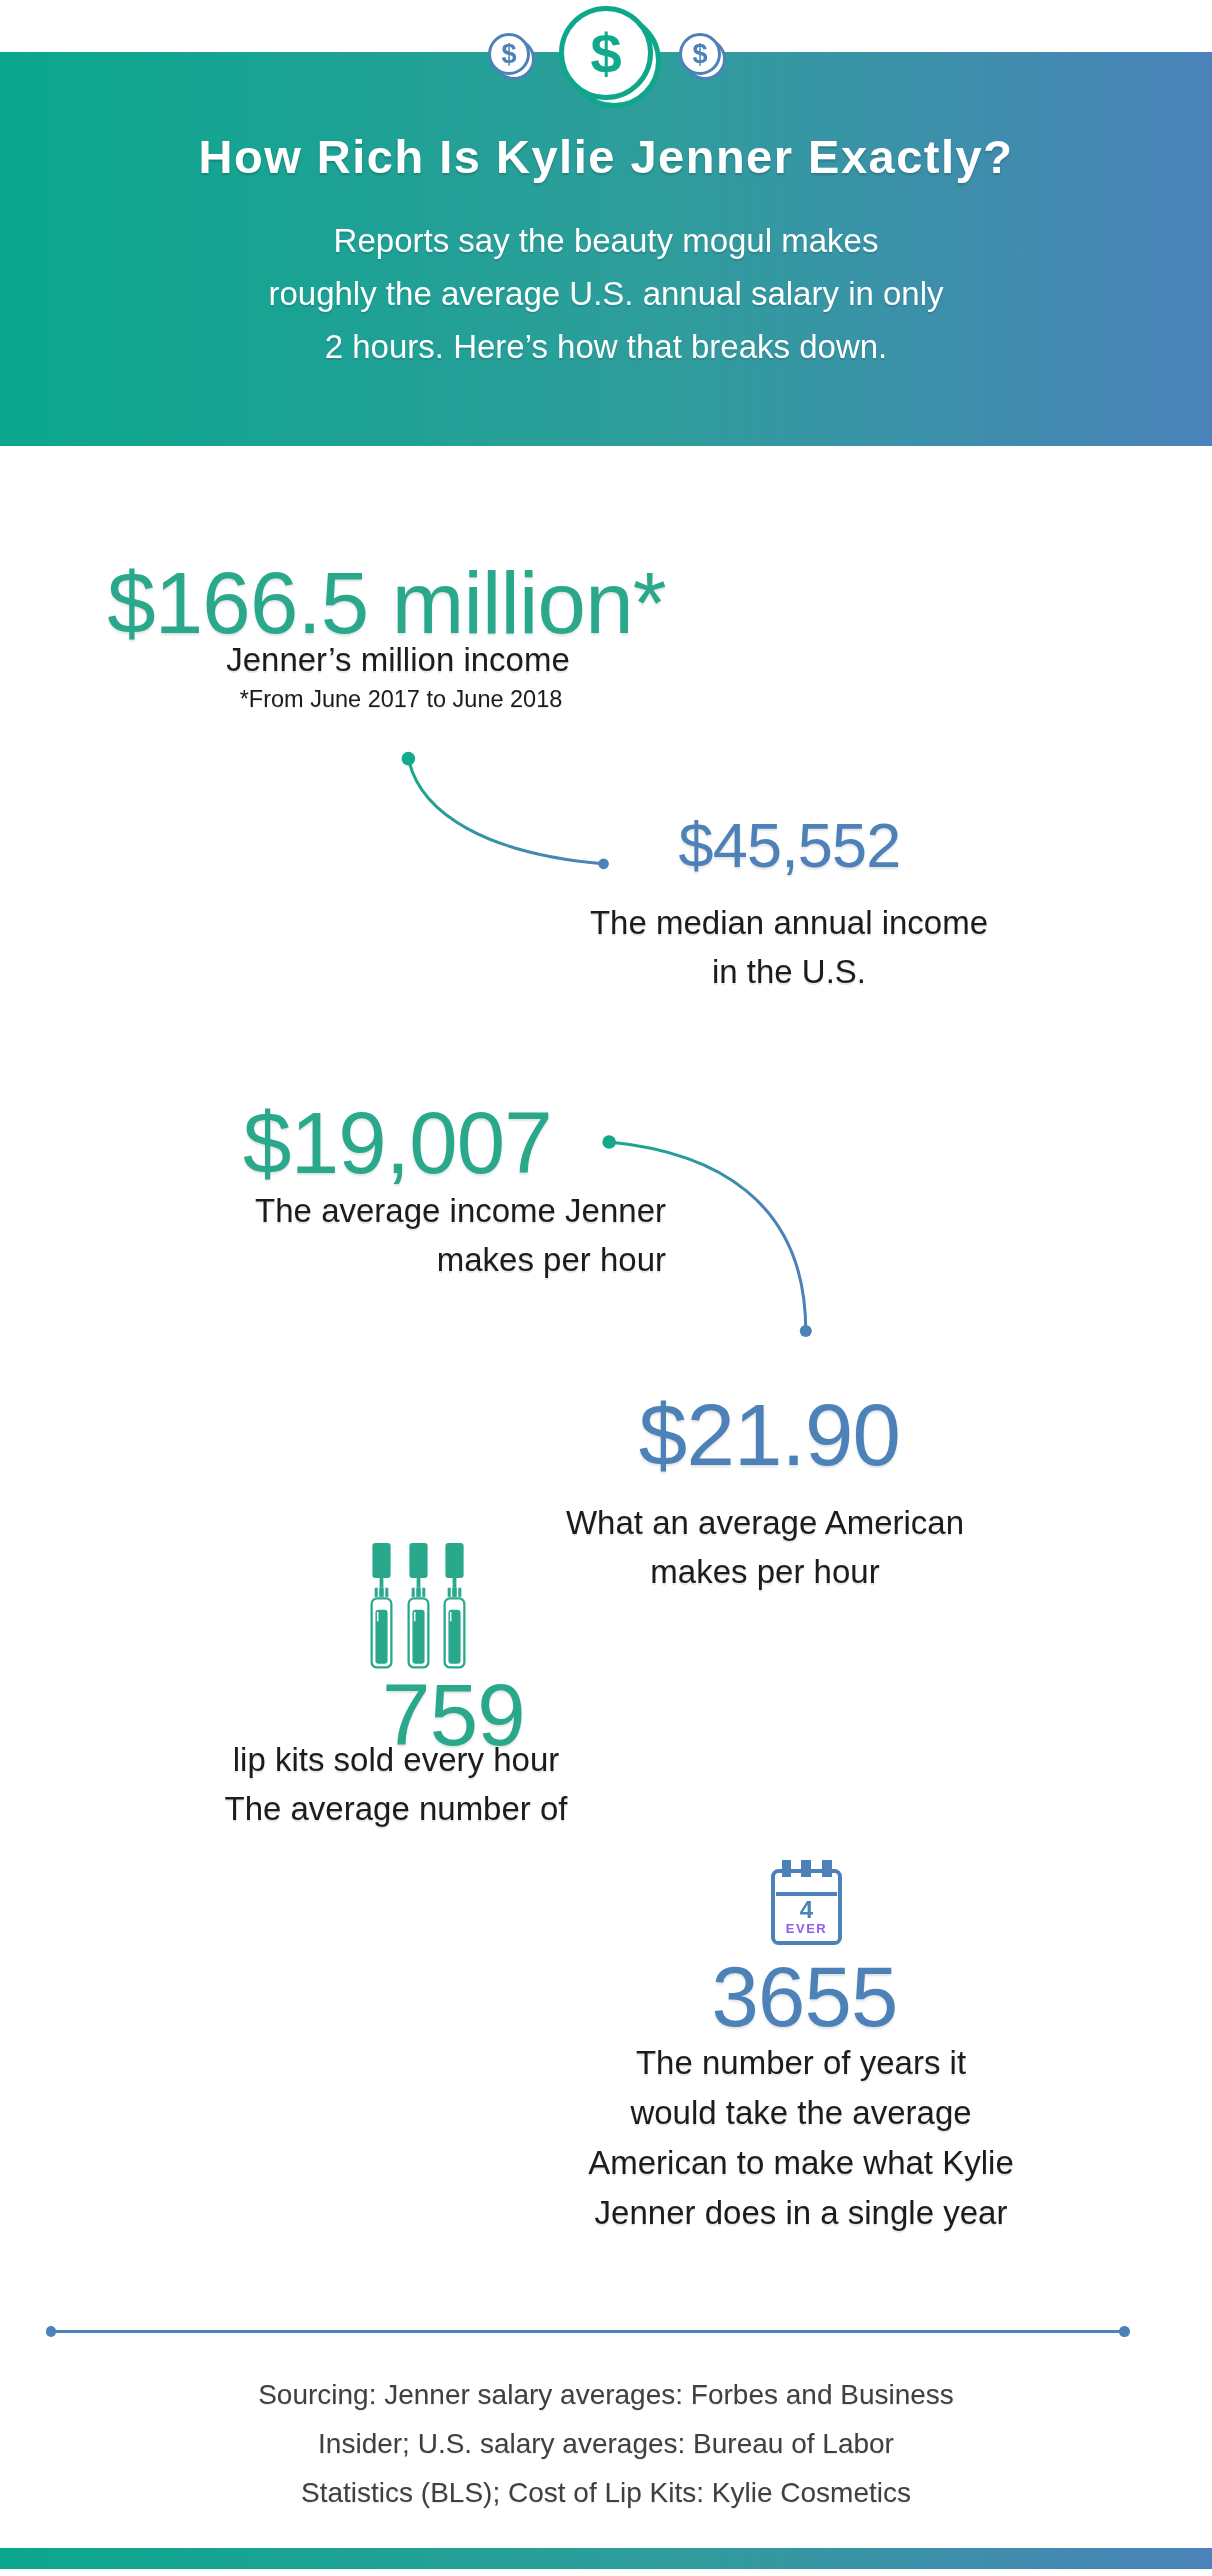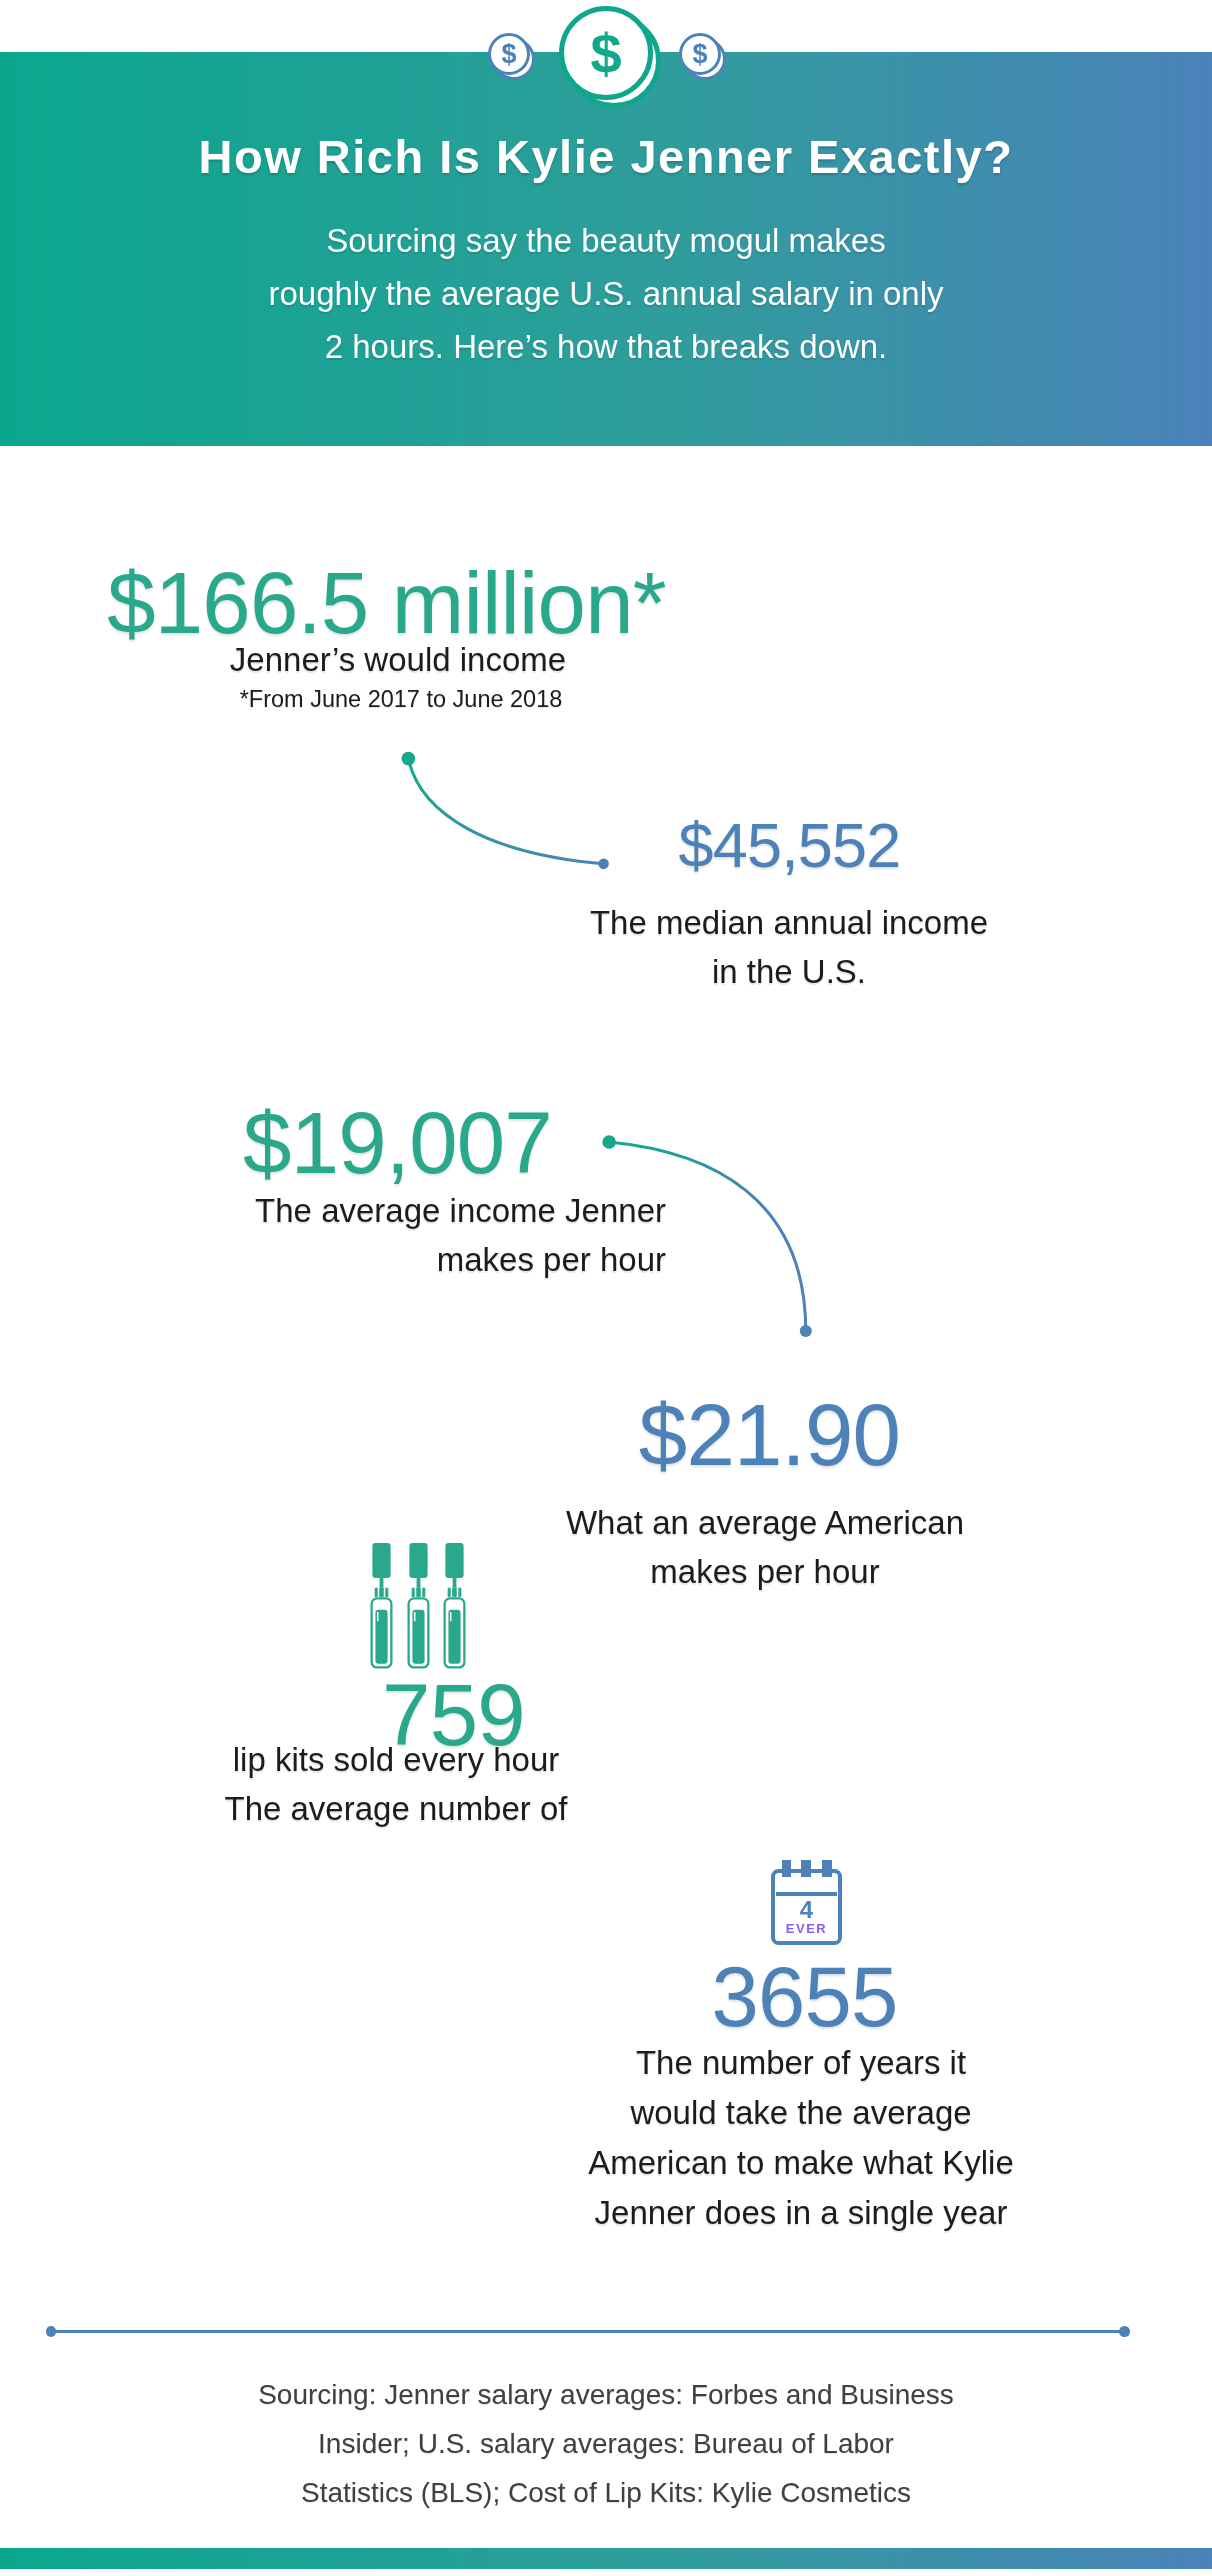--- a/index.html
+++ b/index.html
@@ -95,28 +95,28 @@
     <div class="back"></div>
     <div class="face">$</div>
   </div>
   <div class="coin coin-sm" id="coin-right">
     <div class="back"></div>
     <div class="face">$</div>
   </div>
 
   <div class="abs ctr title">How Rich Is Kylie Jenner Exactly?</div>
   <div class="abs ctr subtitle">
-    <div>Sourcing say the beauty mogul makes</div>
+    <div>Reports say the beauty mogul makes</div>
     <div>roughly the average U.S. annual salary in only</div>
     <div>2 hours. Here’s how that breaks down.</div>
   </div>
 
   <div id="v1" class="abs ctr value green">$166.5 million*</div>
   <div id="c1" class="abs ctr caption">
-    <div>Jenner’s would income</div>
+    <div>Jenner’s million income</div>
   </div>
   <div id="f1" class="abs ctr footnote">*From June 2017 to June 2018</div>
 
   <svg class="abs" style="left:394px;top:739px;" width="227" height="140" viewBox="0 0 300 185">
     <defs>
       <linearGradient id="grad1" x1="0" y1="0" x2="1" y2="1">
         <stop offset="0" stop-color="#14a98b"></stop>
           <stop offset="1" stop-color="#4d82b8"></stop>
       </linearGradient>
     </defs>

